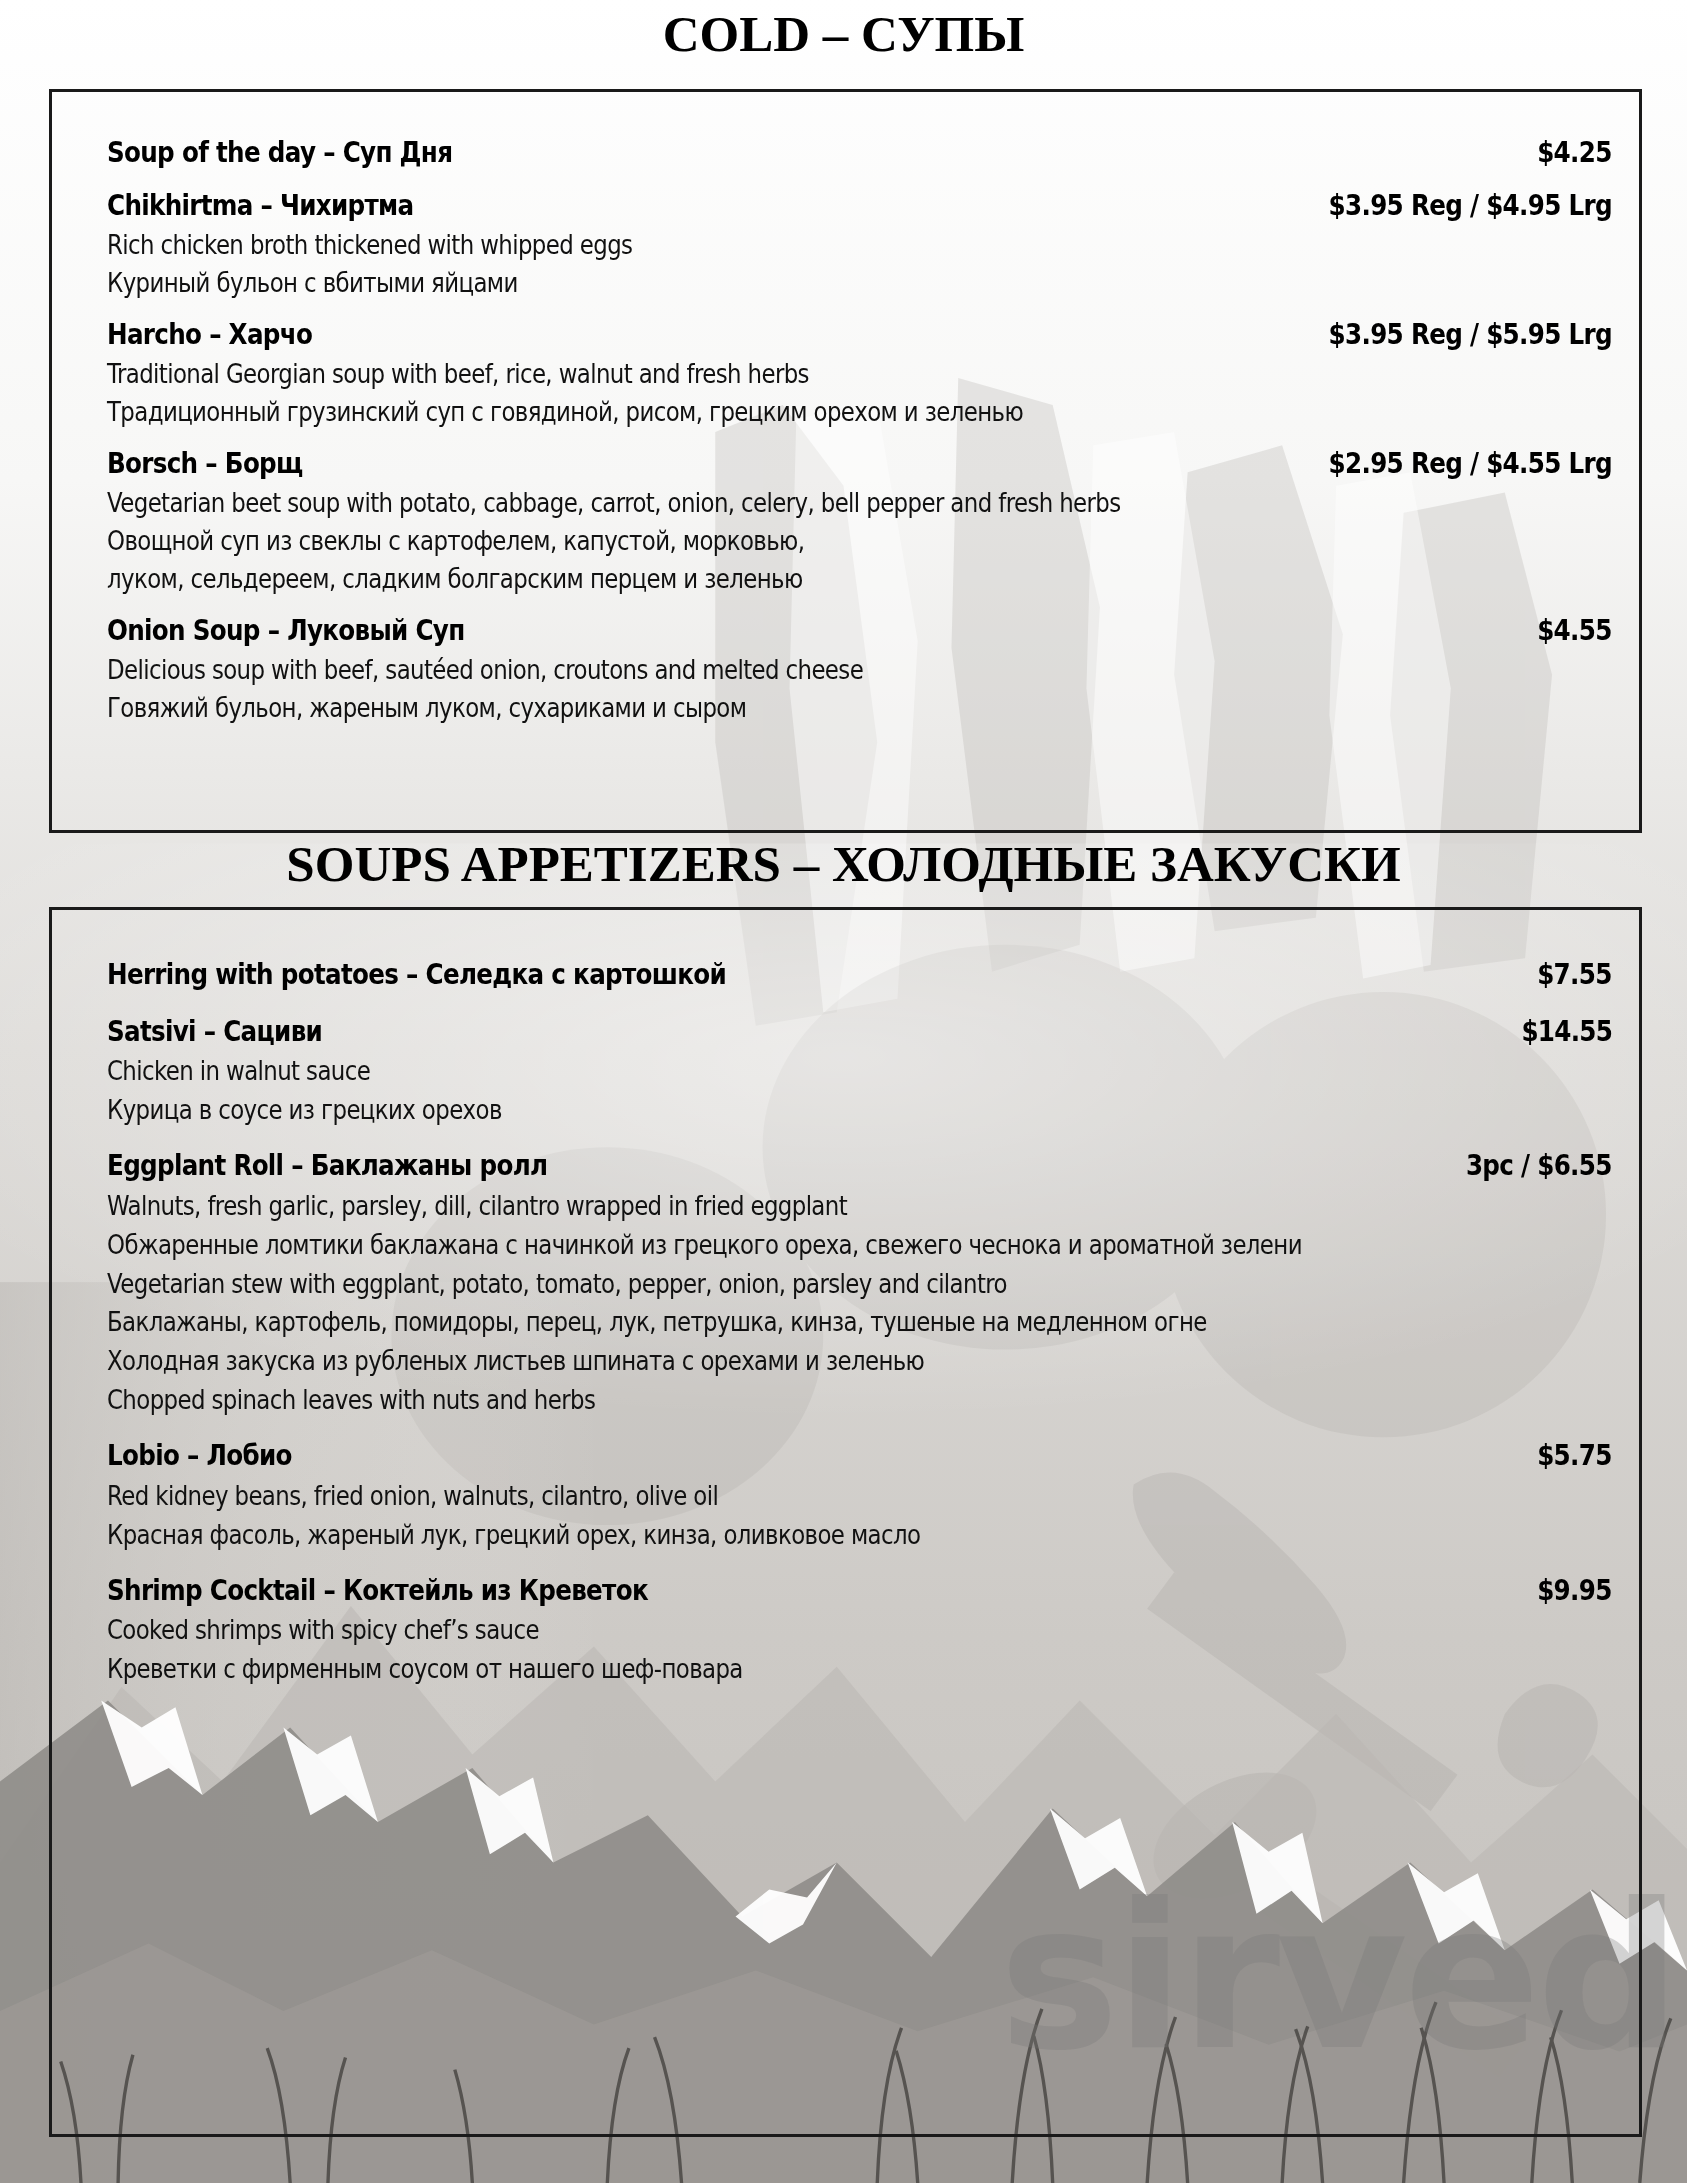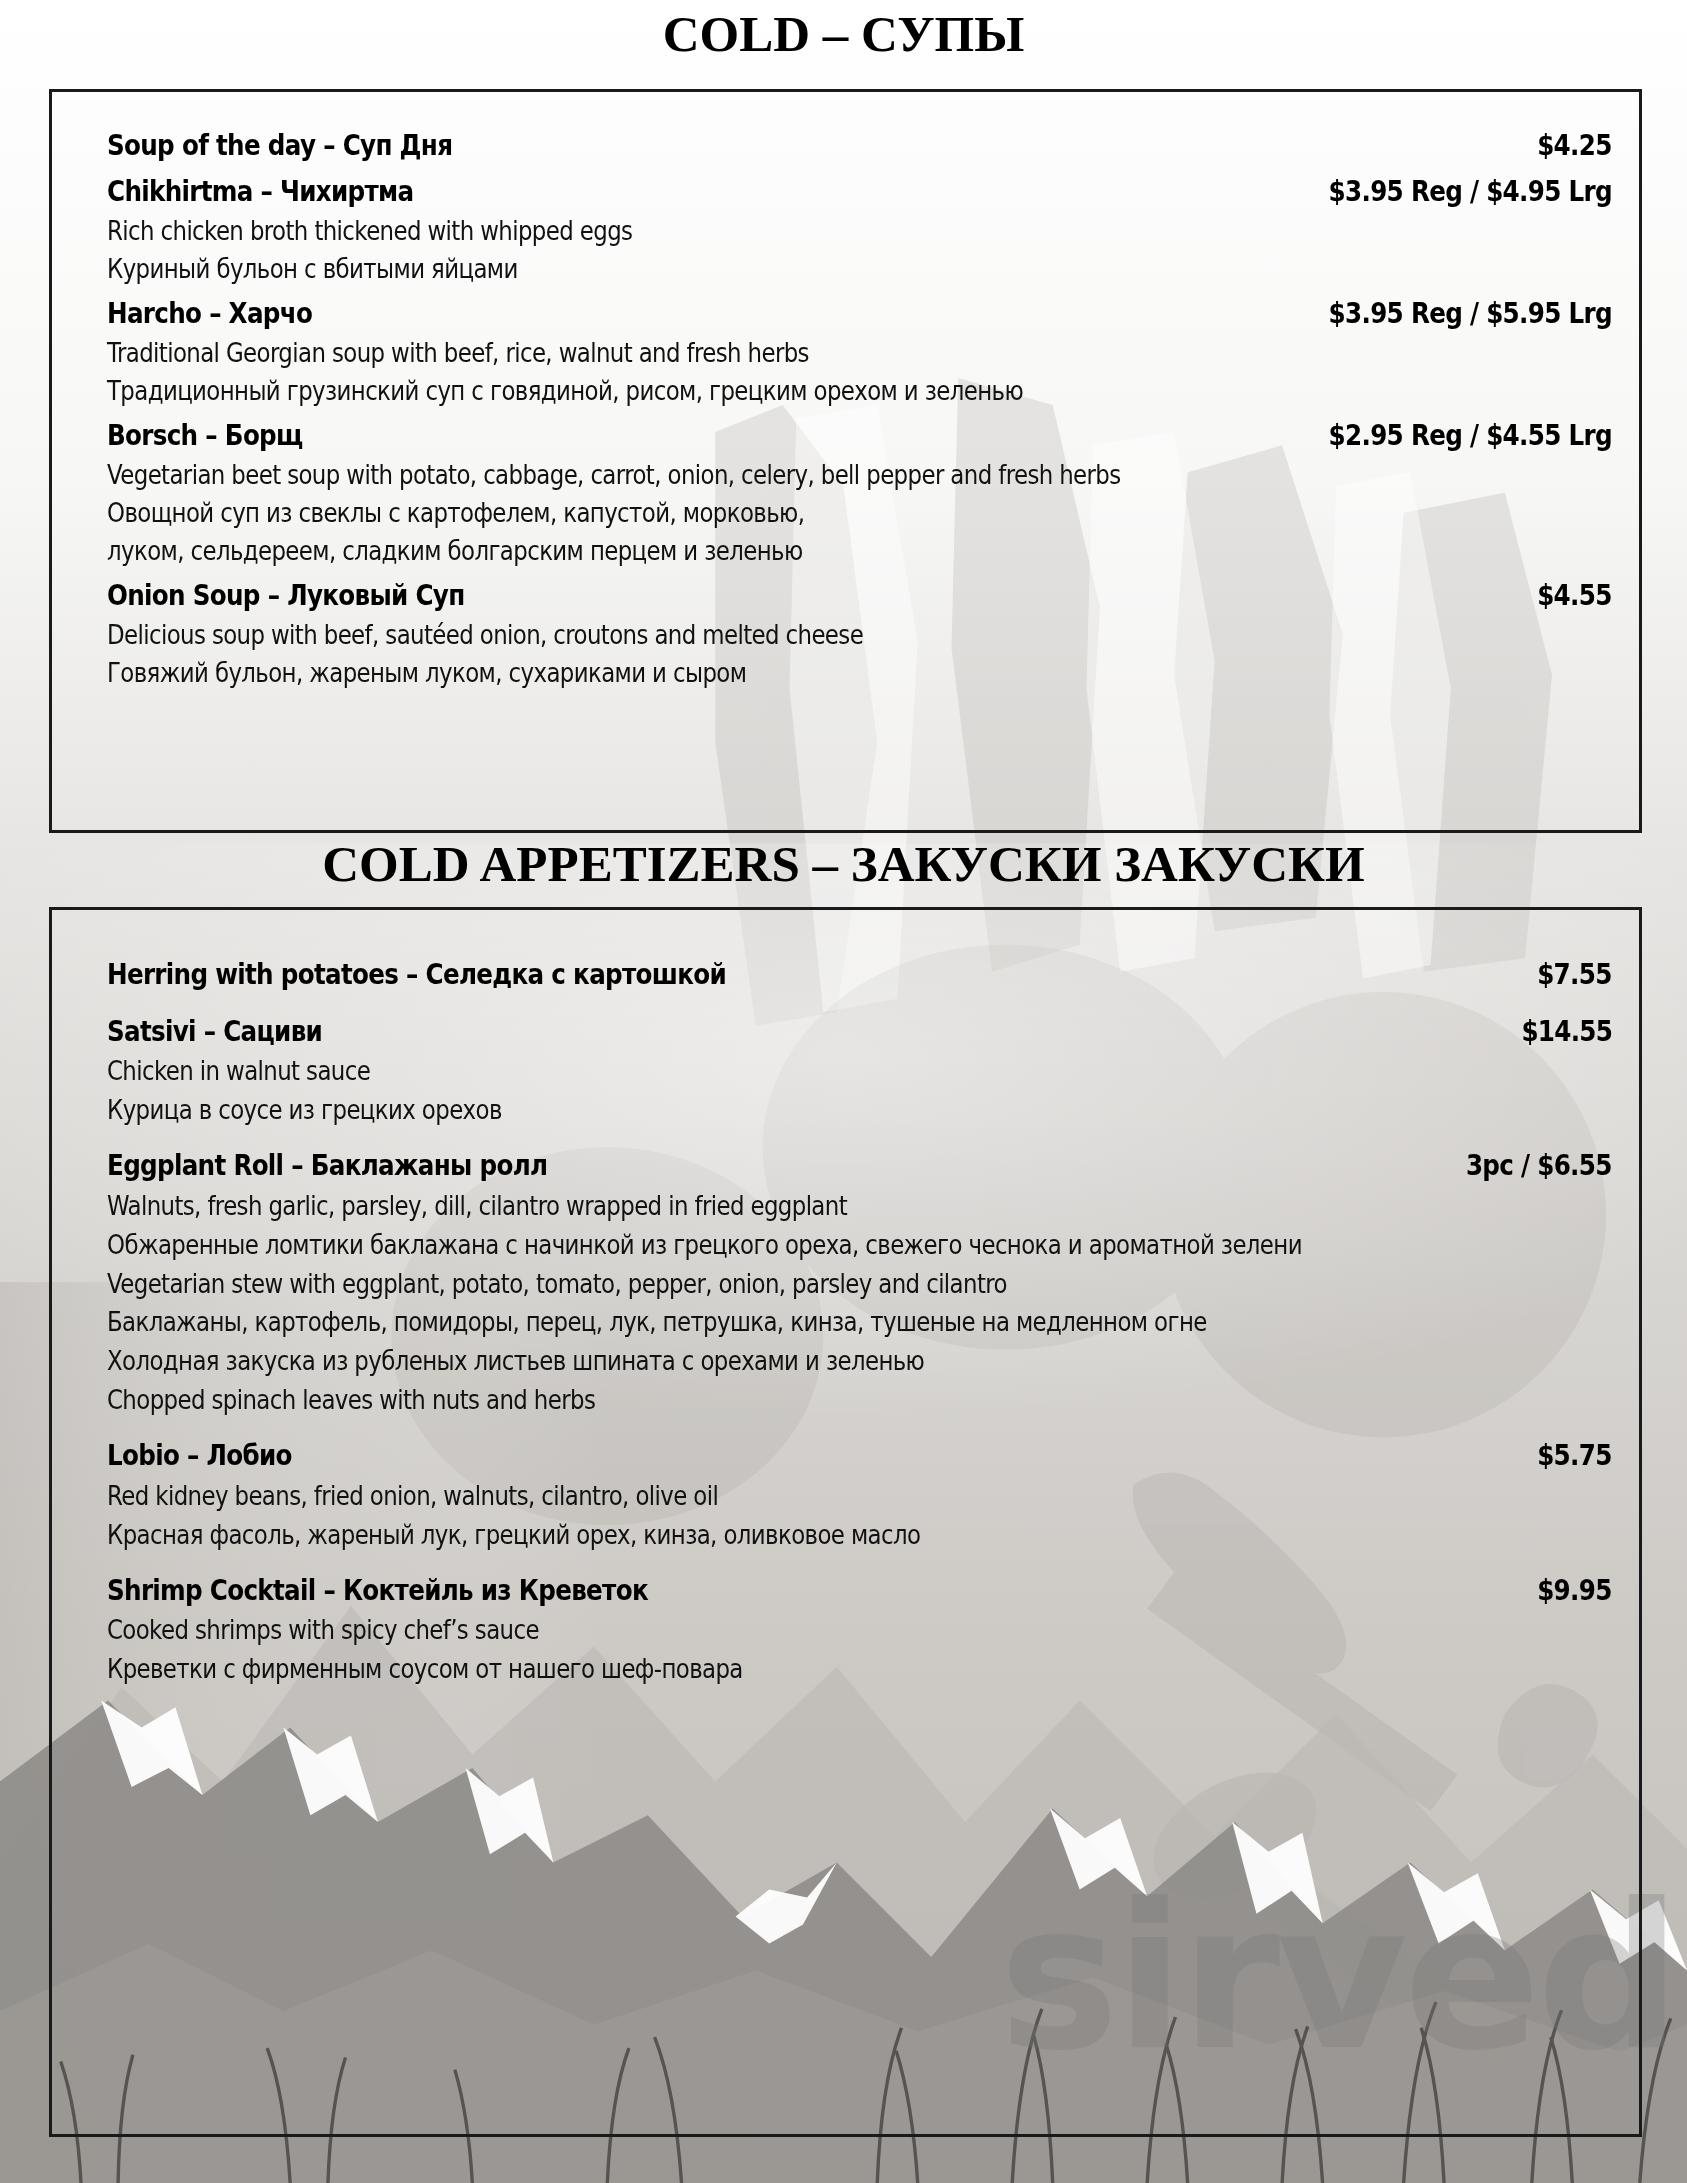--- a/index.html
+++ b/index.html
@@ -141,21 +141,21 @@
     color: #111;
     line-height: 1.42;
     white-space: nowrap;
     transform: scaleX(0.88);
     transform-origin: left center;
   }
 
   
   #items-soups .item { margin-bottom: 0px; }
   #items-soups .desc { margin-top: 1.3px; }
-  #items-soups .item-head { margin-top: 7px; }
+  #items-soups .item-head { margin-top: 14px; }
 
   #items-cold .item-head { margin-top: 18px; }
   #items-cold .desc { margin-top: 2px; }
 </style>
 </head>
 <body>
 
 <div id="page">
 
   <div id="bg-art">
@@ -308,21 +308,21 @@
             <span class="item-name">Onion Soup – Луковый Суп</span>
             <span class="item-price">$4.55</span>
           </div>
           <div class="desc">Delicious soup with beef, sautéed onion, croutons and melted cheese</div>
           <div class="desc">Говяжий бульон, жареным луком, сухариками и сыром</div>
         </div>
 
       </div>
     </div>
 
-    <h1 id="heading-cold" class="section-heading">COLD APPETIZERS – ЗАКУСКИ ЗАКУСКИ</h1>
+    <h1 id="heading-cold" class="section-heading">SOUPS APPETIZERS – ХОЛОДНЫЕ ЗАКУСКИ</h1>
 
     <div id="box-cold" class="menu-box">
       <div class="items" id="items-cold">
 
         <div class="item">
           <div class="item-head">
             <span class="item-name">Herring with potatoes – Селедка с картошкой</span>
             <span class="item-price">$7.55</span>
           </div>
         </div>

